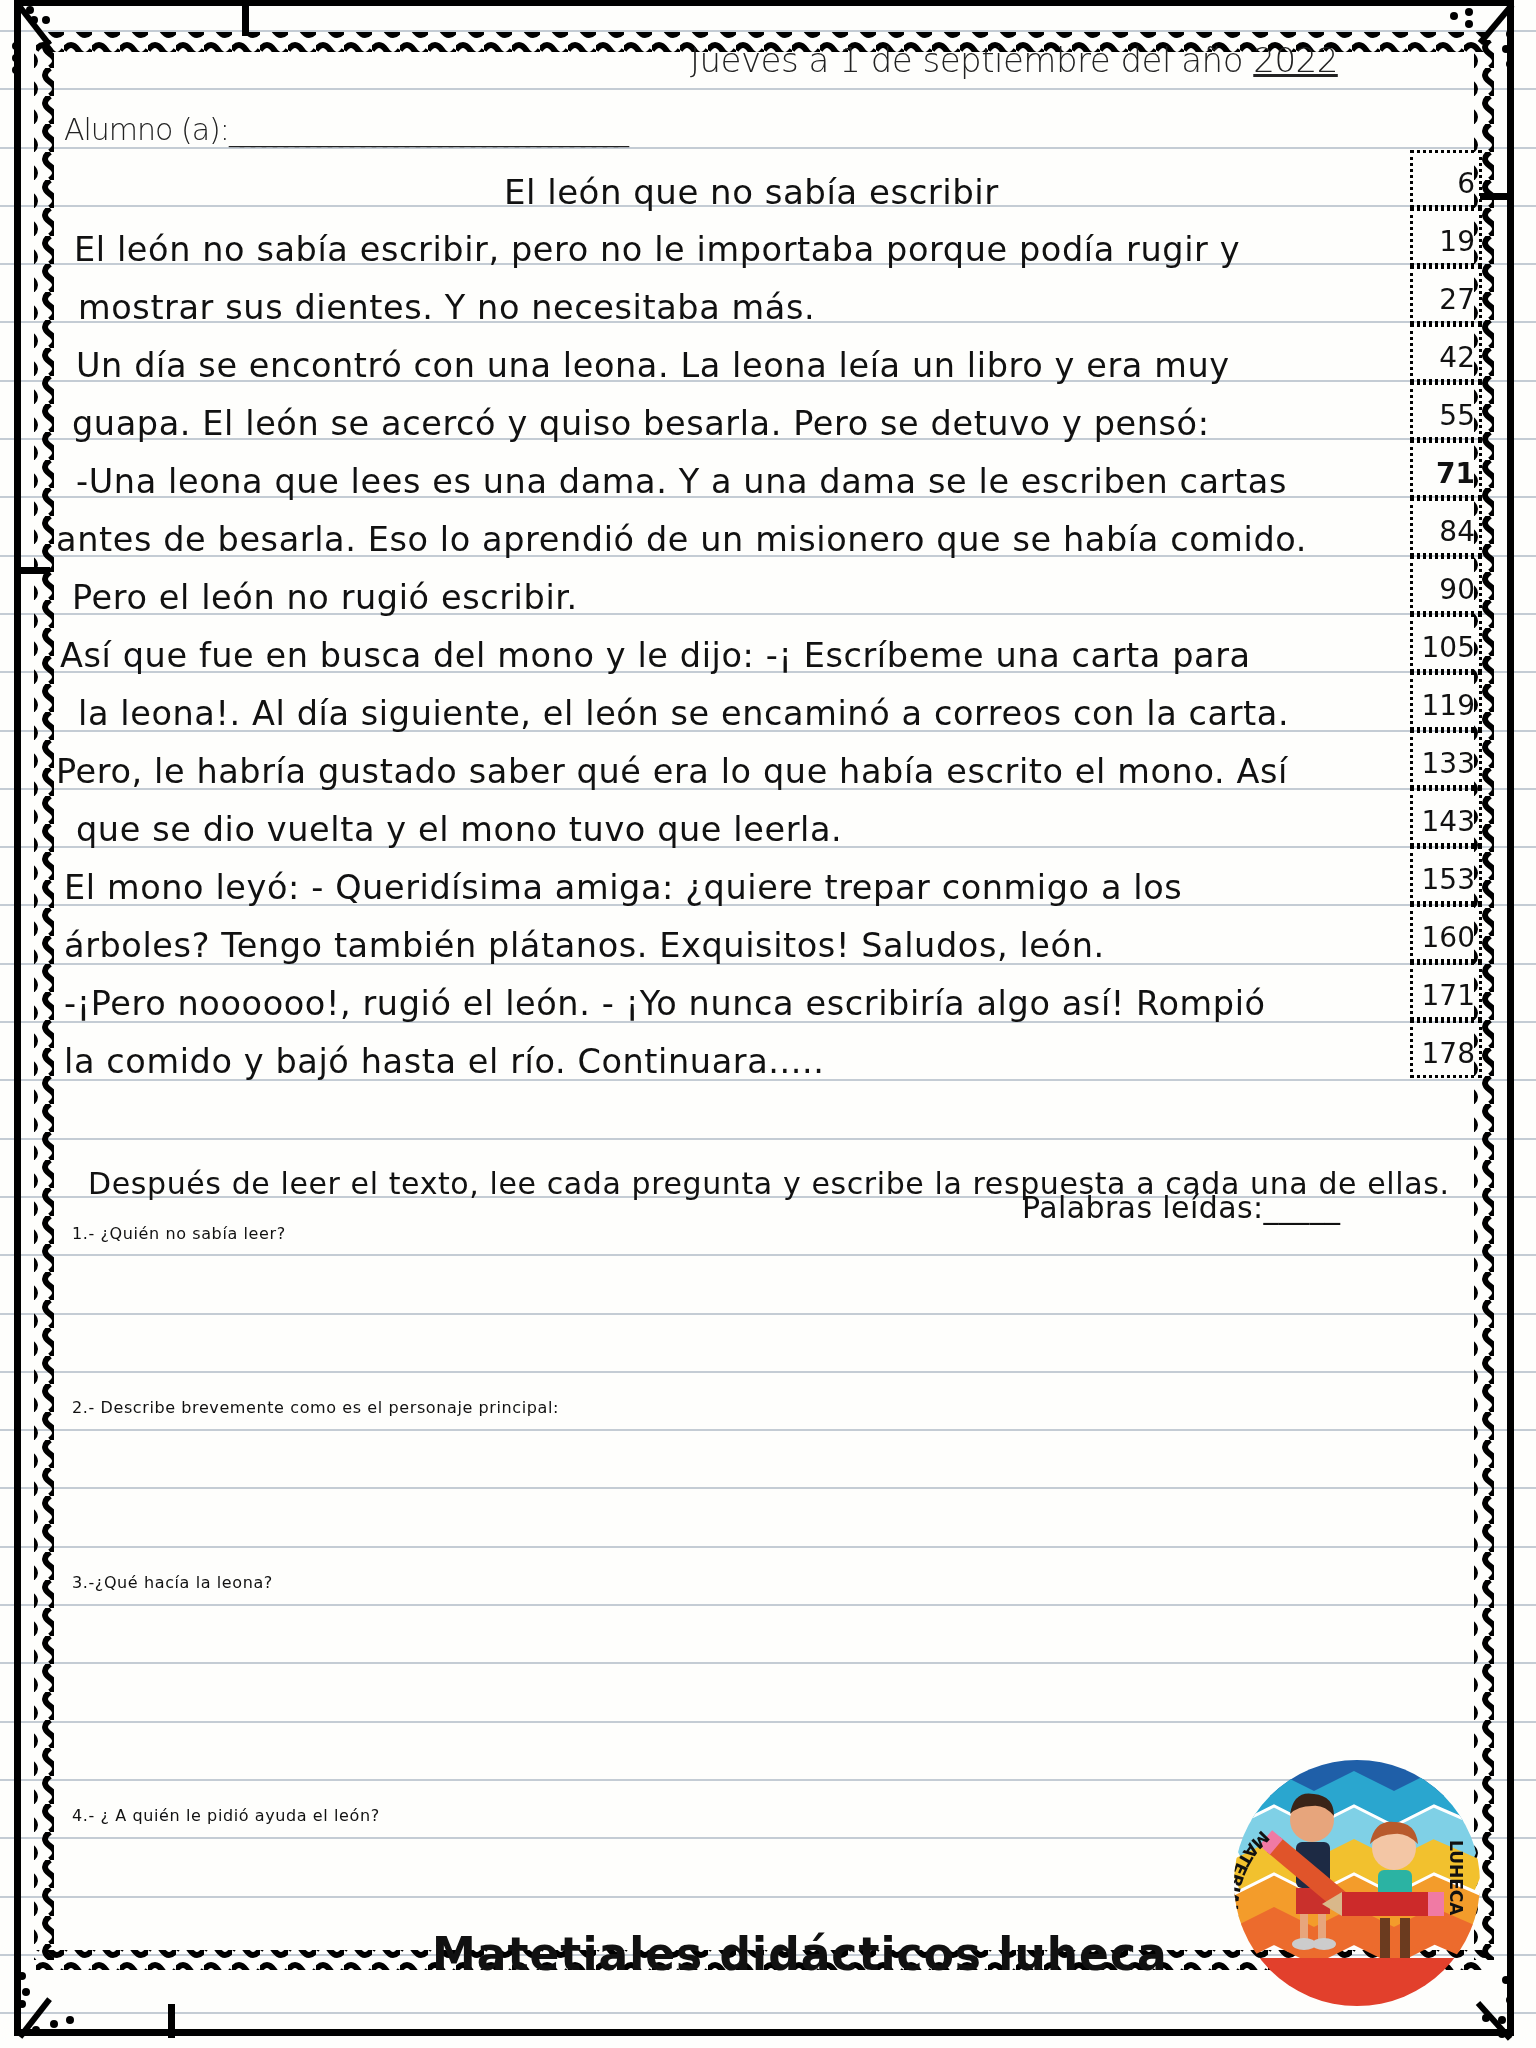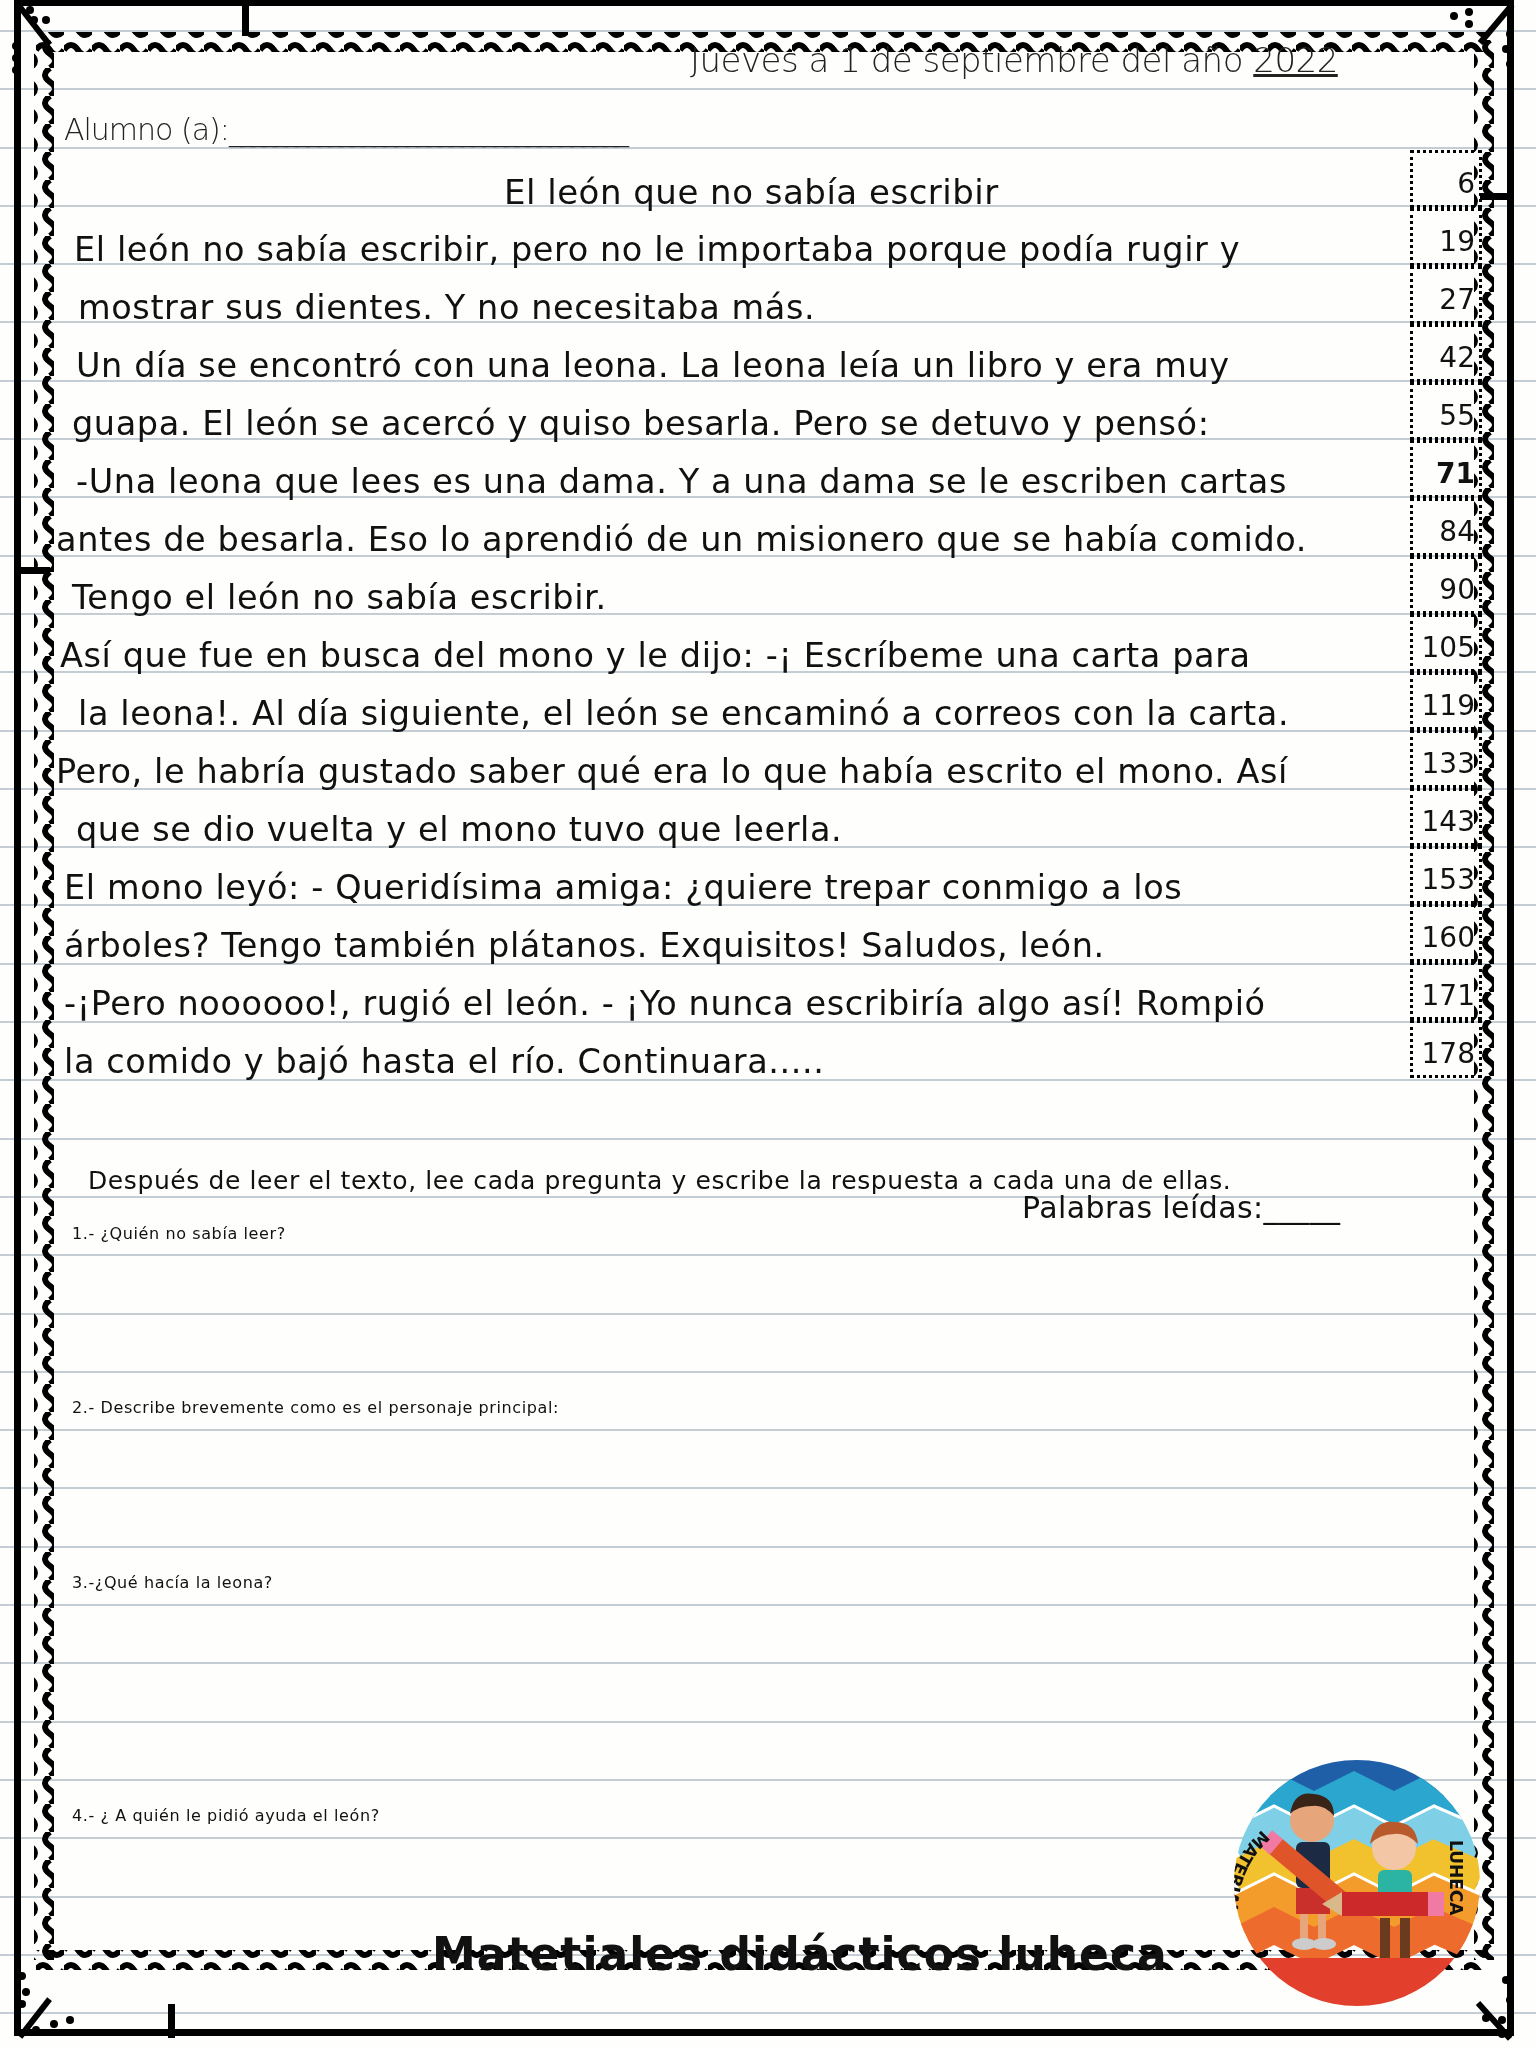--- a/index.html
+++ b/index.html
@@ -19,21 +19,21 @@
   svg.wavy { position: absolute; overflow: visible; }
   .text { position: absolute; white-space: nowrap; }
   .date { font-family: "DejaVu Sans", sans-serif; font-weight: 200; font-size: 34px; letter-spacing: -0.5px; color: #222; }
   .date .year { text-decoration: underline; }
   .student { font-size: 30px; font-weight: 200; color: #222; letter-spacing: -1px; }
   .title { font-size: 34px; letter-spacing: 0.5px; }
   .story { font-size: 33.5px; letter-spacing: 0.6px; }
   .count-box { position: absolute; left: 1410px; width: 72px; border: 3px dotted #000; border-top-width: 3px; box-sizing: border-box; }
   .count-num { position: absolute; right: 4px; font-size: 28px; }
   .words-read { font-size: 30px; letter-spacing: 0.4px; }
-  .instructions { font-size: 25px; letter-spacing: 0.6px; }
+  .instructions { font-size: 30px; letter-spacing: 0.6px; }
   .question { font-size: 16px; letter-spacing: 0.6px; }
   .brand { font-family: "DejaVu Sans", sans-serif; font-weight: 900; font-size: 44px; letter-spacing: 1px; transform: scaleY(1.05); }
   .logo { position: absolute; left: 1234px; top: 1760px; width: 246px; height: 246px; border-radius: 50%; overflow: hidden; }
   .logo-text { font-family: "DejaVu Sans", sans-serif; font-weight: 700; font-size: 17px; fill: #111; }
 </style>
 </head>
 <body>
 
 <div class="frame-outer"></div>
 
@@ -95,21 +95,21 @@
 </div>
 
 <div class="text title" style="left:504px;top:172px;">El león que no sabía escribir</div>
 
 <div class="text story" style="left:74px;top:230px;">El león no sabía escribir, pero no le importaba porque podía rugir y</div>
 <div class="text story" style="left:78px;top:288px;">mostrar sus dientes. Y no necesitaba más.</div>
 <div class="text story" style="left:76px;top:346px;">Un día se encontró con una leona. La leona leía un libro y era muy</div>
 <div class="text story" style="left:72px;top:404px;">guapa. El león se acercó y quiso besarla. Pero se detuvo y pensó:</div>
 <div class="text story" style="left:76px;top:462px;">-Una leona que lees es una dama. Y a una dama se le escriben cartas</div>
 <div class="text story" style="left:56px;top:520px;">antes de besarla. Eso lo aprendió de un misionero que se había comido.</div>
-<div class="text story" style="left:72px;top:578px;">Tengo el león no sabía escribir.</div>
+<div class="text story" style="left:72px;top:578px;">Pero el león no rugió escribir.</div>
 <div class="text story" style="left:60px;top:636px;">Así que fue en busca del mono y le dijo: -¡ Escríbeme una carta para</div>
 <div class="text story" style="left:78px;top:694px;">la leona!. Al día siguiente, el león se encaminó a correos con la carta.</div>
 <div class="text story" style="left:56px;top:752px;">Pero, le habría gustado saber qué era lo que había escrito el mono. Así</div>
 <div class="text story" style="left:76px;top:810px;">que se dio vuelta y el mono tuvo que leerla.</div>
 <div class="text story" style="left:64px;top:868px;">El mono leyó: - Queridísima amiga: ¿quiere trepar conmigo a los</div>
 <div class="text story" style="left:64px;top:926px;">árboles? Tengo también plátanos. Exquisitos! Saludos, león.</div>
 <div class="text story" style="left:64px;top:984px;">-¡Pero noooooo!, rugió el león. - ¡Yo nunca escribiría algo así! Rompió</div>
 <div class="text story" style="left:64px;top:1042px;">la comido y bajó hasta el río. Continuara.....</div>
 
 <div class="count-box" style="top:150px;height:58px;">

